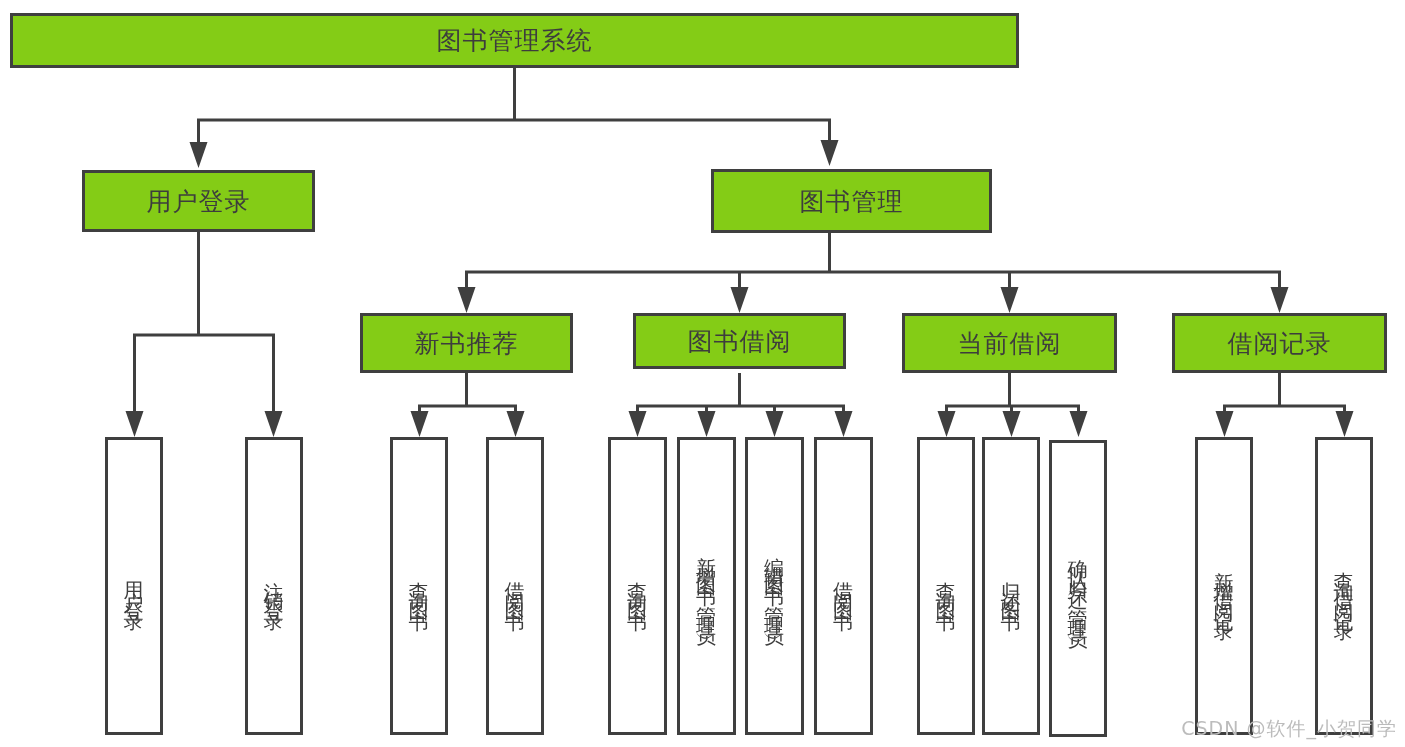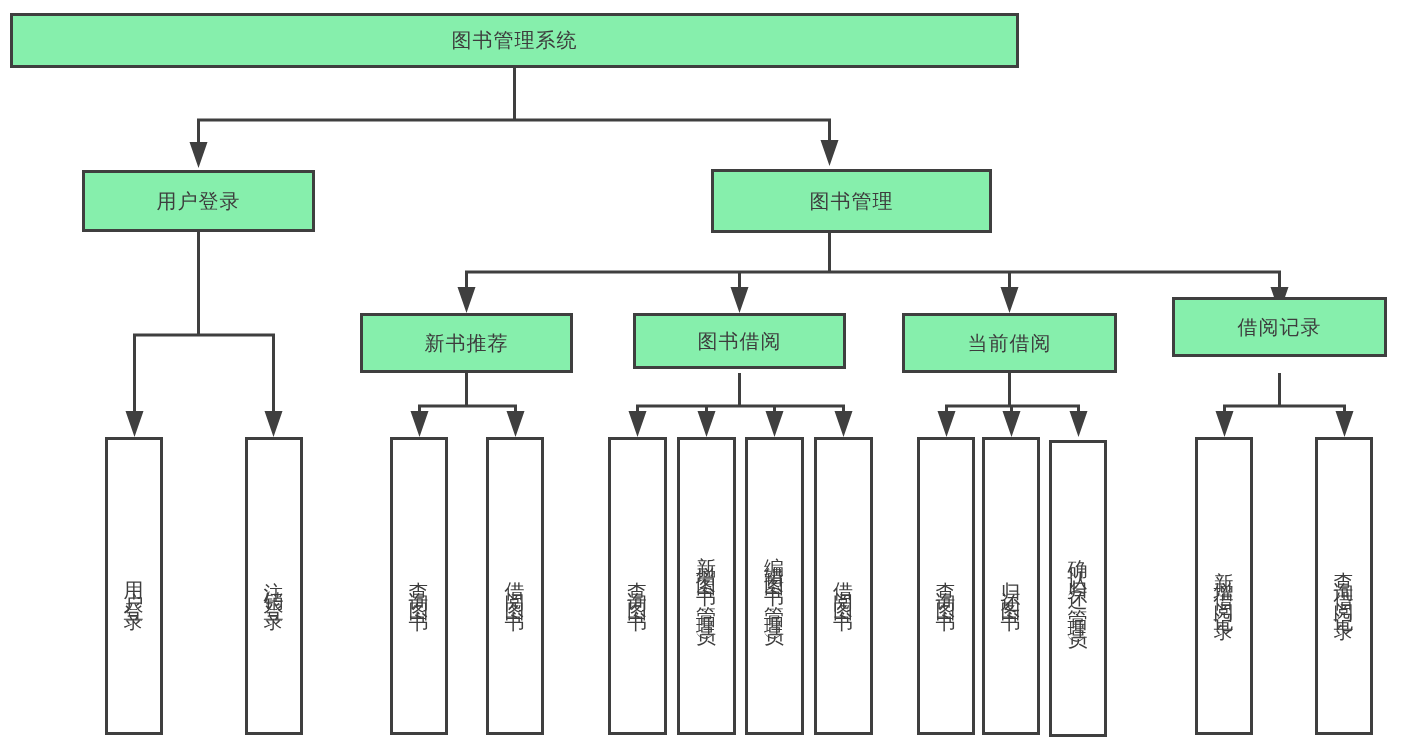--- a/index.html
+++ b/index.html
@@ -18,25 +18,25 @@
   .connectors {
     position: absolute;
     left: 0;
     top: 0;
     pointer-events: none;
   }
   .hnode {
     position: absolute;
     box-sizing: border-box;
     border: 3px solid #3f3f3f;
-    background: #86efac;
+    background: #84cc16;
     display: flex;
     align-items: center;
     justify-content: center;
-    font-size: 20px;
+    font-size: 25px;
     color: #3d3d3d;
     letter-spacing: 1px;
     white-space: nowrap;
   }
   .vnode {
     position: absolute;
     box-sizing: border-box;
     border: 3px solid #3f3f3f;
     background: #ffffff;
     display: flex;
@@ -126,34 +126,35 @@
   </svg>
 
   <div class="hnode" style="left:10px; top:13px; width:1009px; height:55px;">图书管理系统</div>
 
   <div class="hnode" style="left:82px; top:170px; width:233px; height:62px;">用户登录</div>
   <div class="hnode" style="left:711px; top:169px; width:281px; height:64px;">图书管理</div>
 
   <div class="hnode" style="left:360px; top:313px; width:213px; height:60px;">新书推荐</div>
   <div class="hnode" style="left:633px; top:313px; width:213px; height:56px;">图书借阅</div>
   <div class="hnode" style="left:902px; top:313px; width:215px; height:60px;text-align:center;">当前借阅</div>
-  <div class="hnode" style="left:1172px; top:297px; width:215px; height:60px;">借阅记录</div>
+  <div class="hnode" style="left:1172px; top:313px; width:215px; height:60px;">借阅记录</div>
 
   <div class="vnode" style="left:105px;">用户登录</div>
   <div class="vnode" style="left:245px;">注销登录</div>
 
   <div class="vnode" style="left:390px;">查询图书</div>
   <div class="vnode" style="left:486px;">借阅图书</div>
 
   <div class="vnode" style="left:608px; width:59px;">查询图书</div>
   <div class="vnode" style="left:677px; width:59px;">新增图书（管理员）</div>
   <div class="vnode" style="left:745px; width:59px;">编辑图书（管理员）</div>
   <div class="vnode" style="left:814px; width:59px;">借阅图书</div>
 
   <div class="vnode" style="left:917px;">查询图书</div>
   <div class="vnode" style="left:982px;">归还图书</div>
   <div class="vnode" style="left:1049px; top:440px; height:297px;">确认归还（管理员）</div>
 
   <div class="vnode" style="left:1195px;">新增借阅记录</div>
   <div class="vnode" style="left:1315px;">查询借阅记录</div>
 
+  <div class="watermark">CSDN @软件_小贺同学</div>
 
 </div>
 
 </body></html>

